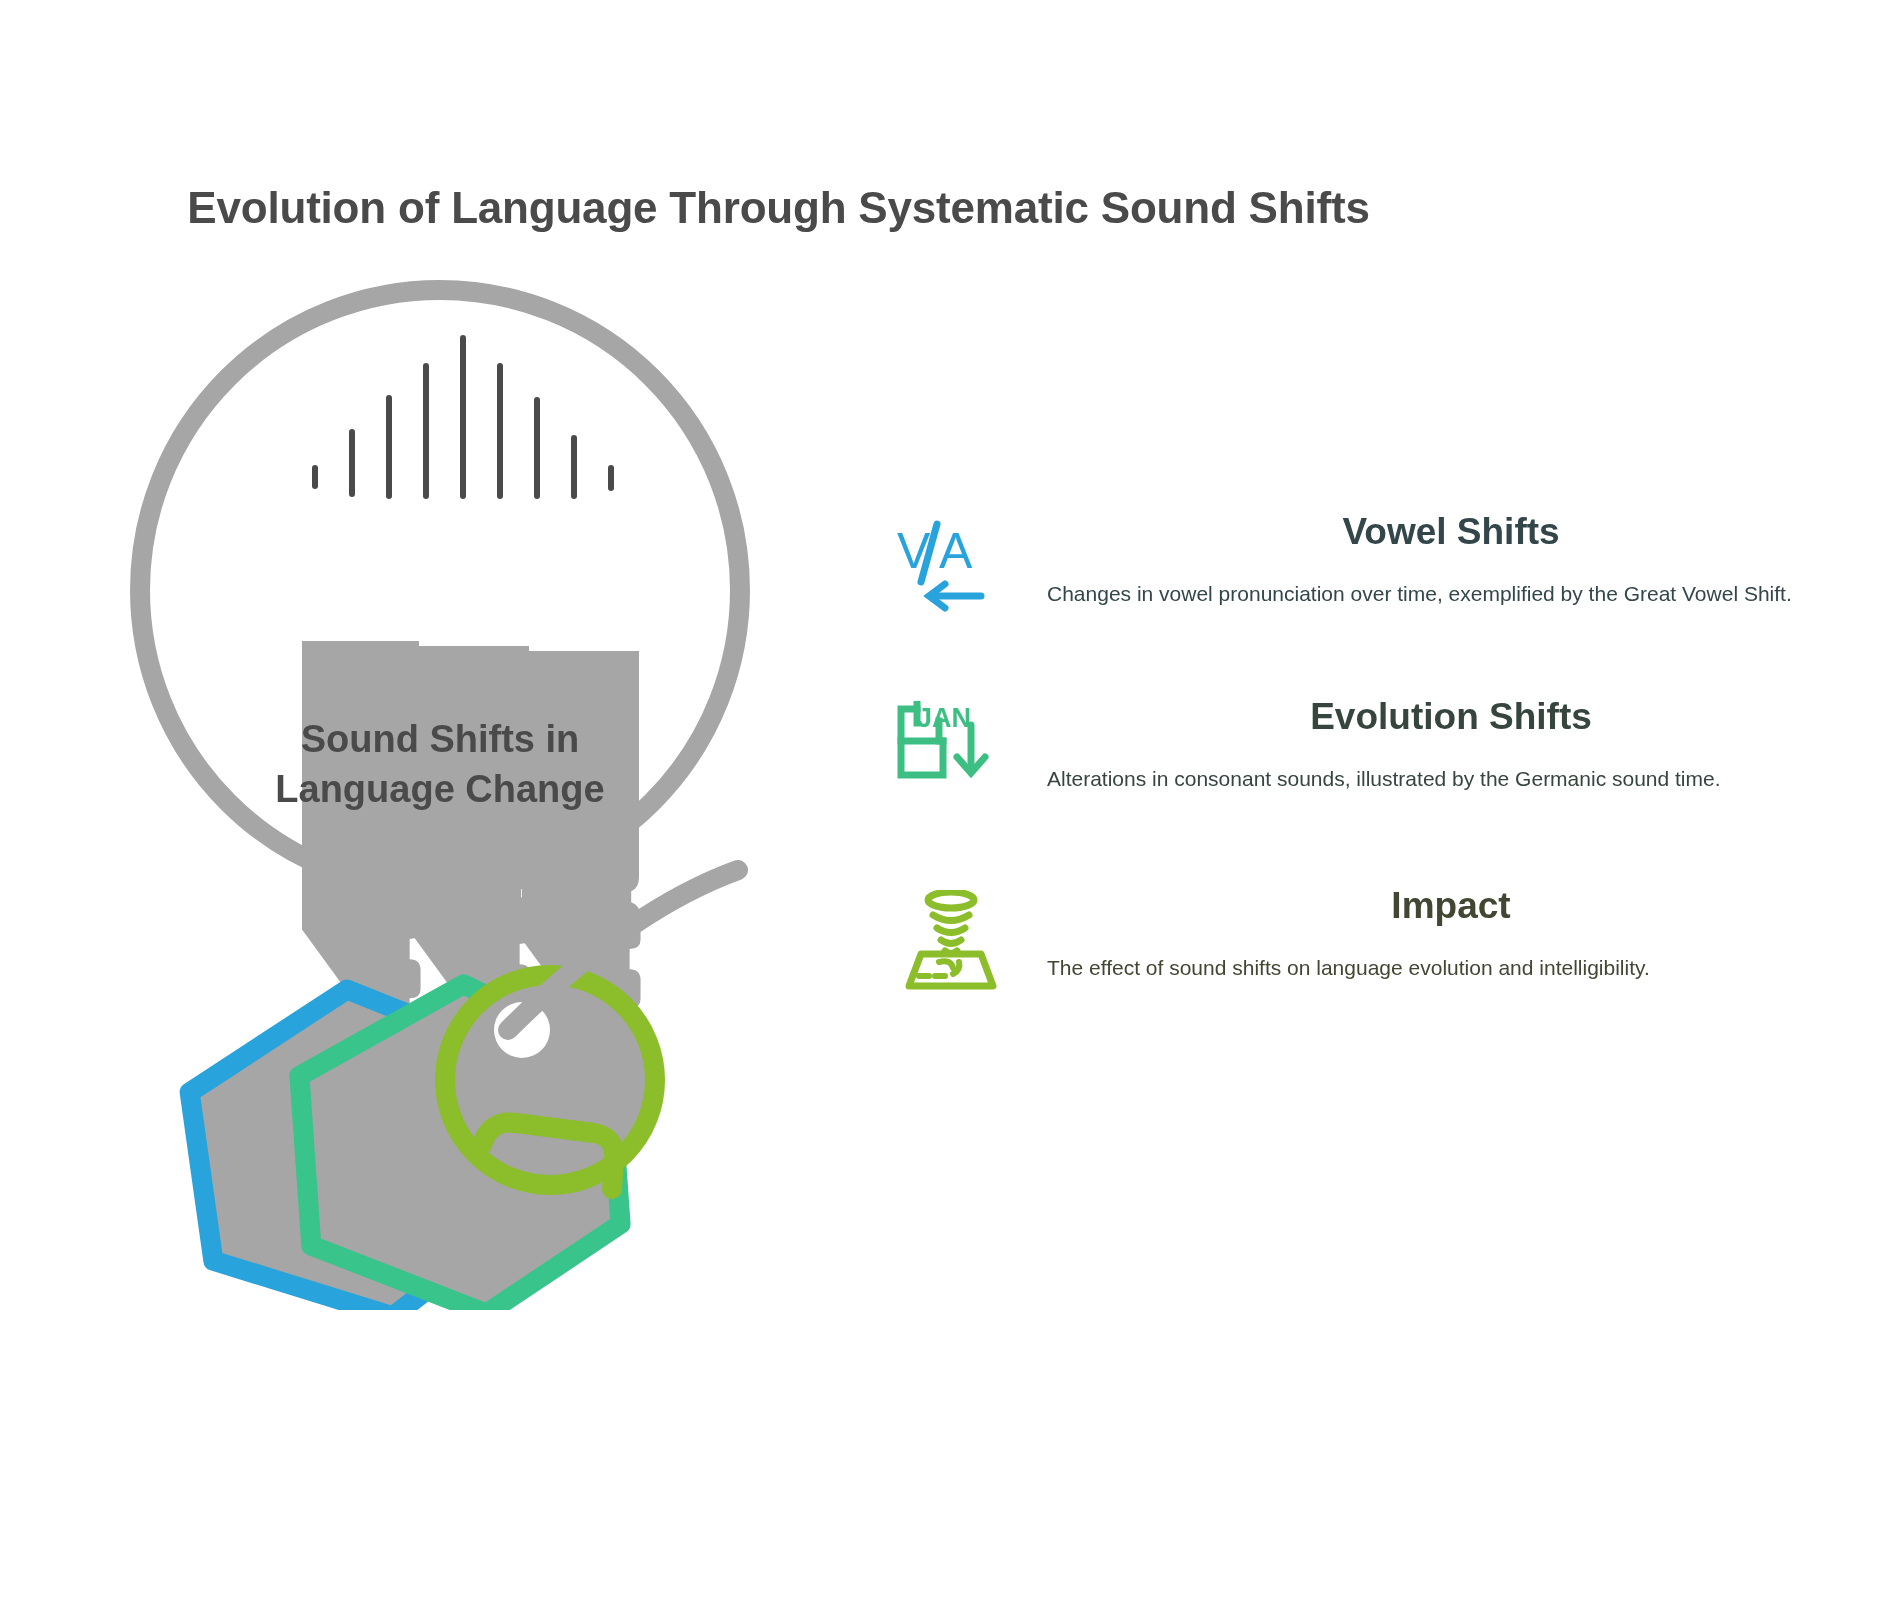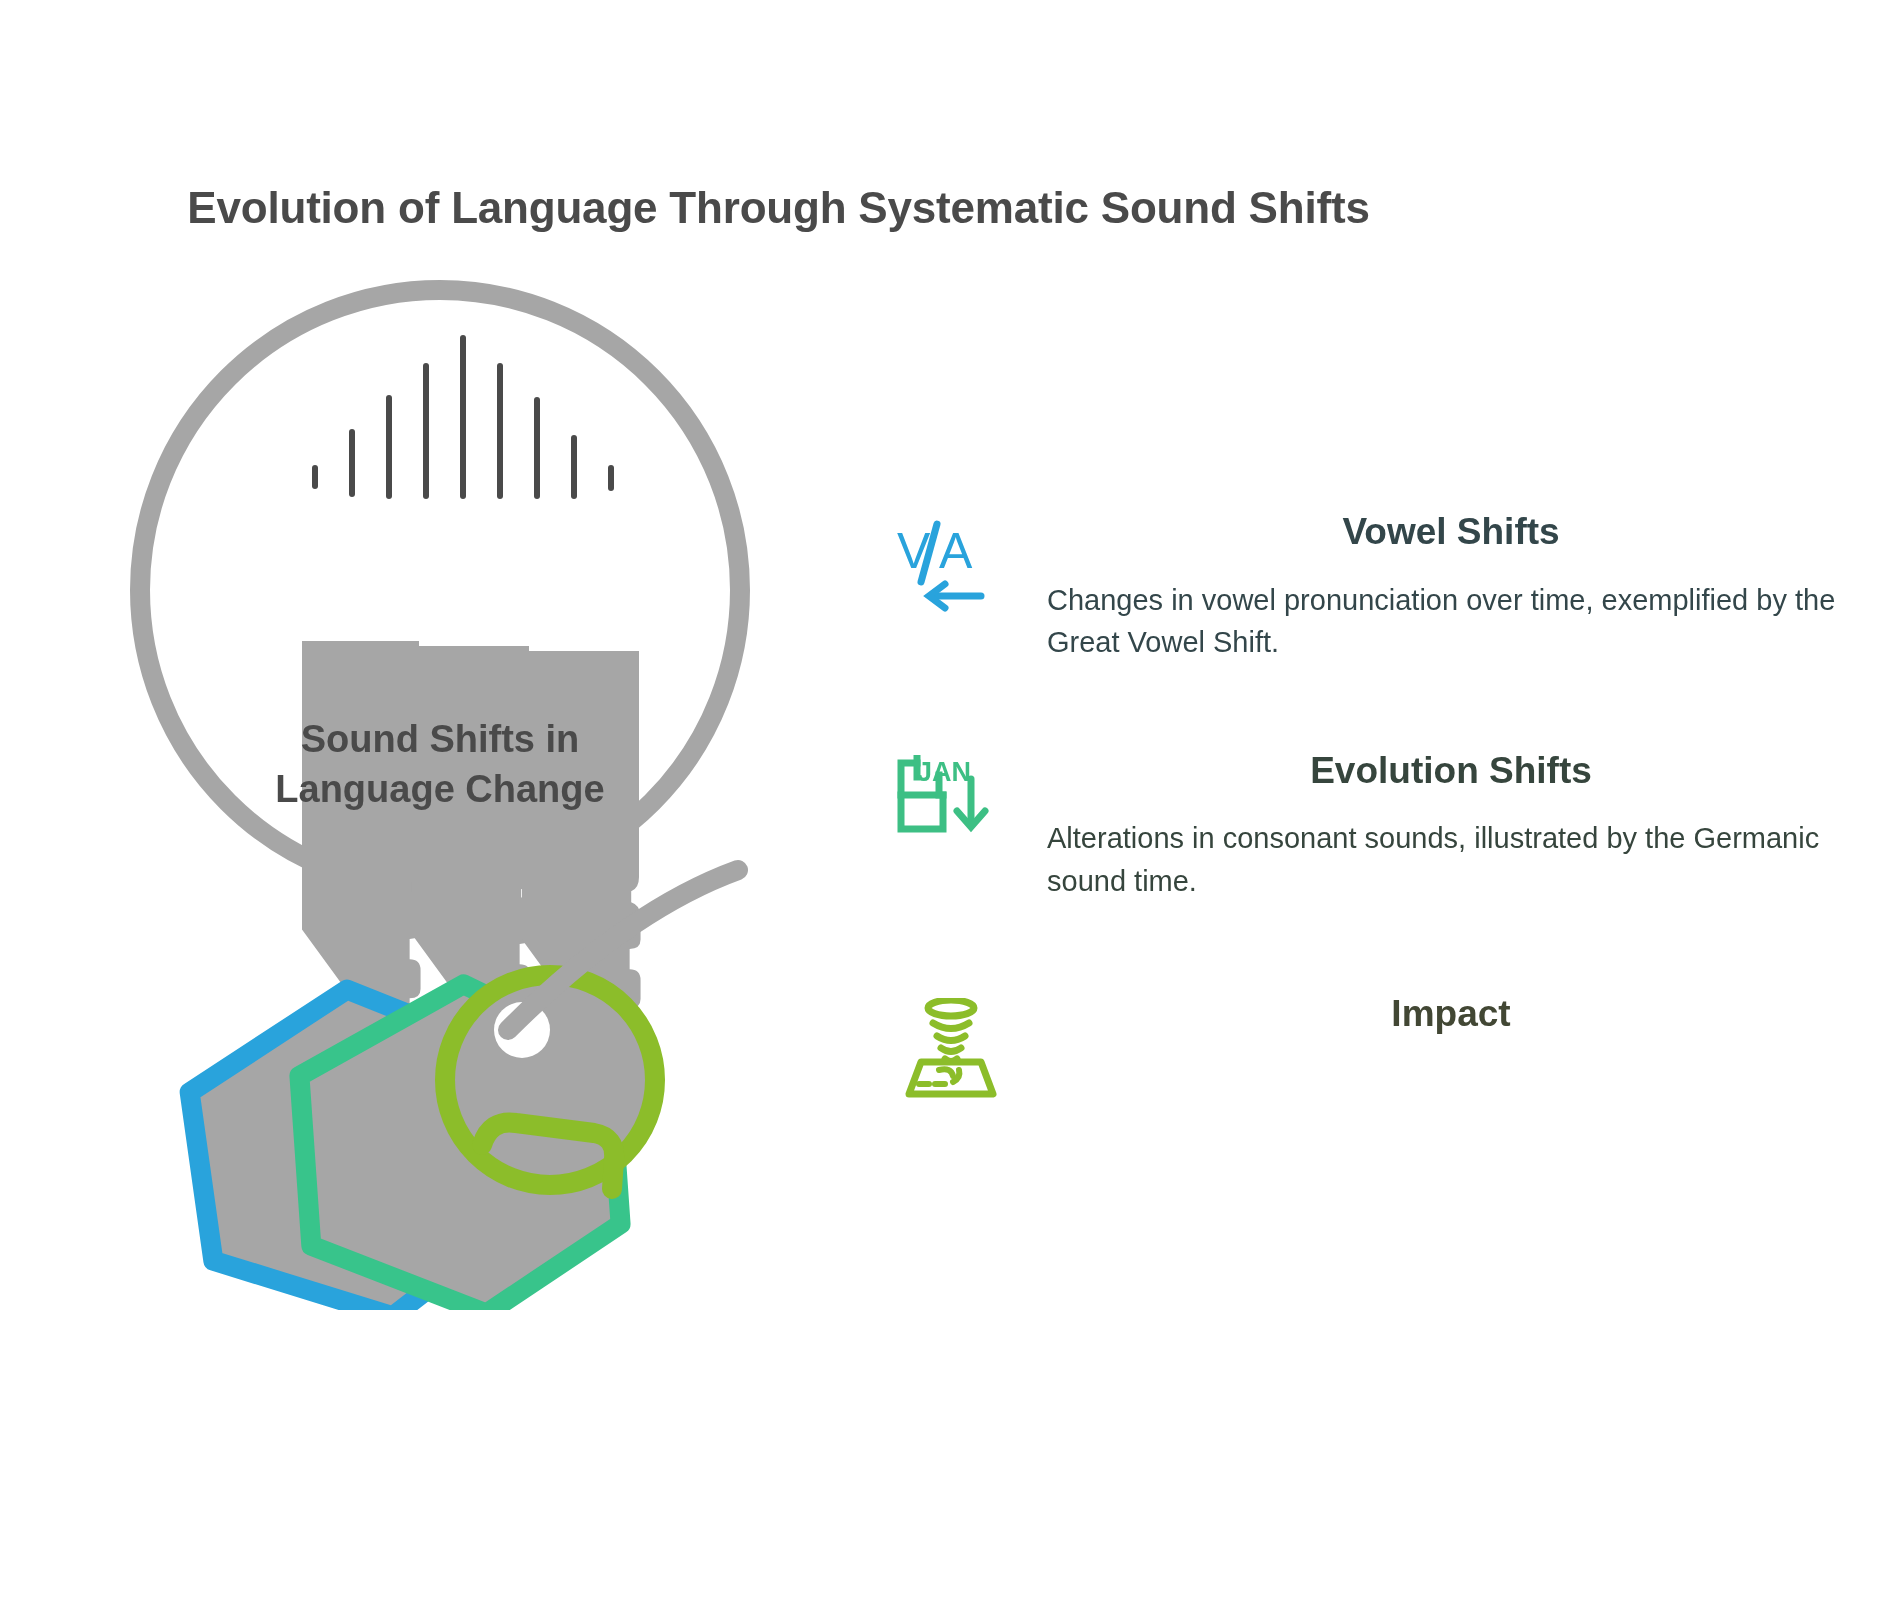--- a/index.html
+++ b/index.html
@@ -78,21 +78,21 @@
     font-size: 37px;
     font-weight: bold;
     color: #33464a;
     margin: 14px 0 0 0;
     line-height: 1.1;
     text-align: center;
   }
   .feature-heading.tone-b { color: #36453d; }
   .feature-heading.tone-c { color: #424734; }
   .feature-desc {
-    font-size: 29px;
+    font-size: 21px;
     line-height: 1.45;
     color: #33464a;
     margin-top: 26px;
     max-width: 790px;
   }
   .feature-desc.tone-b { color: #36453d; }
   .feature-desc.tone-c { color: #424734; }
 
   .row-gap-a { margin-bottom: 88px; }
   .row-gap-b { margin-bottom: 92px; }
@@ -218,16 +218,17 @@
         <path d="M26 64 L86 64 L98 96 L14 96 Z" stroke-width="7" stroke-linejoin="round"></path>
 
         <path d="M44 72 q12 -3 14 6" stroke-width="6"></path>
         <path d="M58 84 q8 -4 6 -12" stroke-width="6"></path>
         <line x1="24" y1="86" x2="34" y2="86" stroke-width="6"></line>
         <line x1="40" y1="86" x2="50" y2="86" stroke-width="6"></line>
       </g>
     </svg>
     <div class="feature-body">
       <div class="feature-heading tone-c">Impact</div>
+      <div class="feature-desc tone-c">The effect of sound shifts on language evolution and intelligibility.</div>
     </div>
   </div>
 
 </div>
 
 </body></html>

